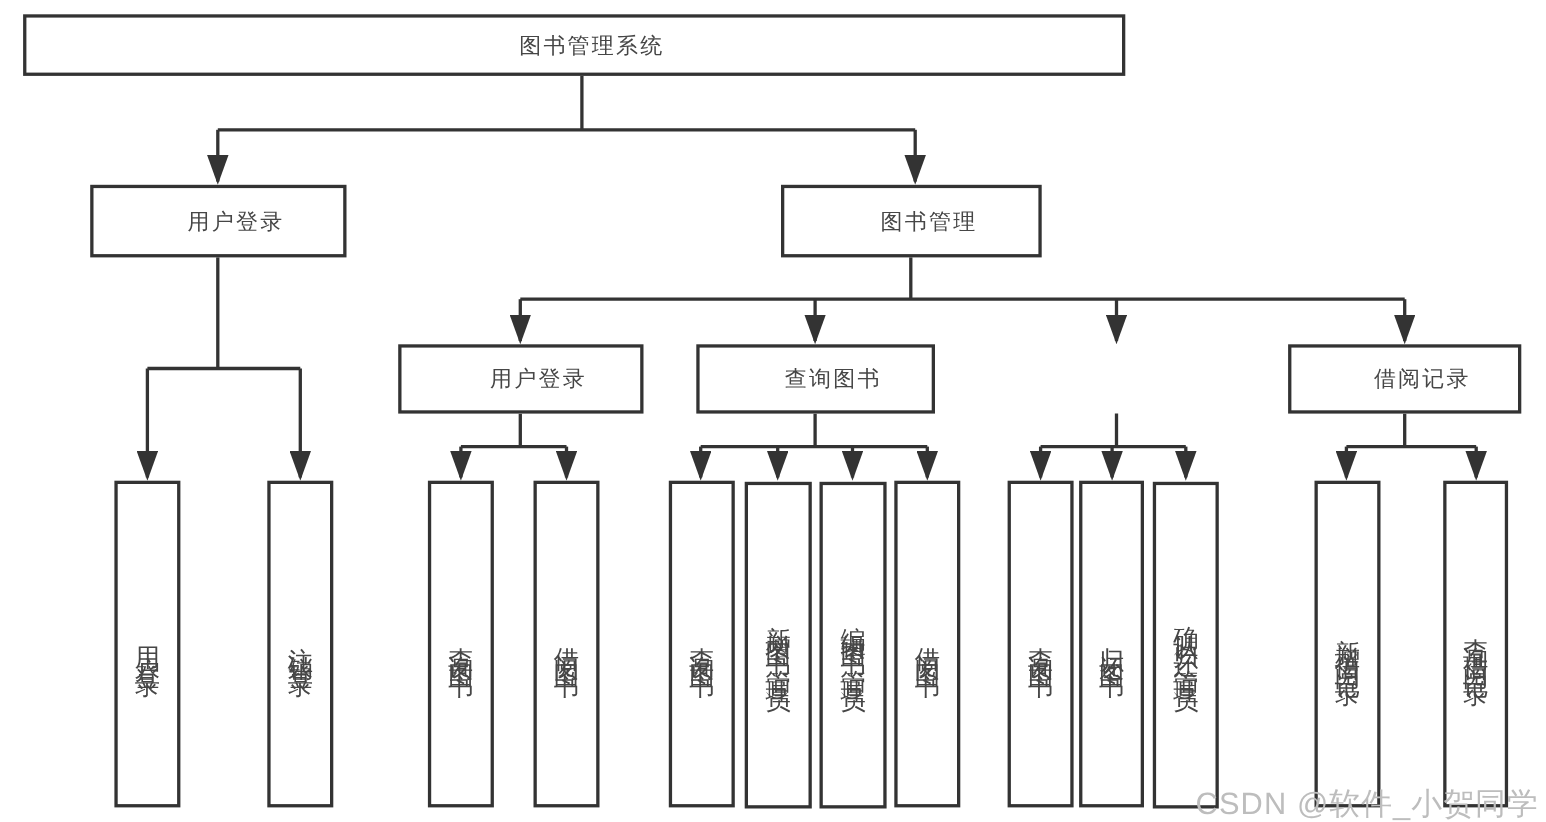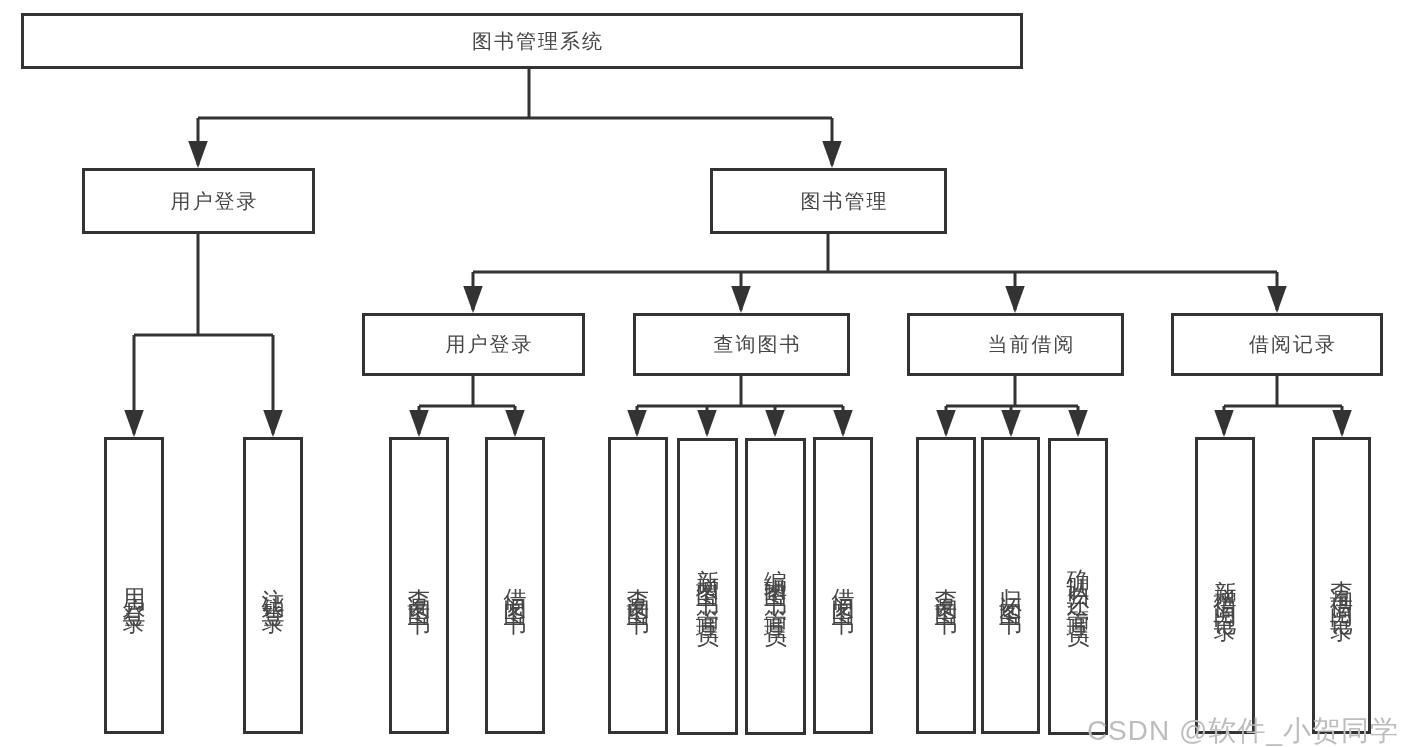--- a/index.html
+++ b/index.html
@@ -128,21 +128,20 @@
     </g>
   </svg>
 
   <div class="node" style="left:21px; top:13px; width:1002px; height:56px;">图书管理系统</div>
 
   <div class="node" style="left:82px; top:168px; width:233px; height:66px;">用户登录</div>
   <div class="node" style="left:710px; top:168px; width:237px; height:66px;">图书管理</div>
 
   <div class="node" style="left:362px; top:313px; width:223px; height:63px;">用户登录</div>
   <div class="node" style="left:633px; top:313px; width:217px; height:63px;">查询图书</div>
-  <div class="node" style="left:907px; top:313px; width:217px; height:63px;">当前借阅</div>
   <div class="node" style="left:1171px; top:313px; width:212px; height:63px;">借阅记录</div>
 
   <div class="leaf" style="left:104px; top:437px; width:60px; height:297px;">用户登录</div>
   <div class="leaf" style="left:243px; top:437px; width:60px; height:297px;">注销登录</div>
 
   <div class="leaf" style="left:389px; top:437px; width:60px; height:297px;">查询图书</div>
   <div class="leaf" style="left:485px; top:437px; width:60px; height:297px;">借阅图书</div>
 
   <div class="leaf" style="left:608px; top:437px; width:60px; height:297px;">查询图书</div>
   <div class="leaf" style="left:677px; top:438px; width:61px; height:297px;">新增图书（管理员）</div>

